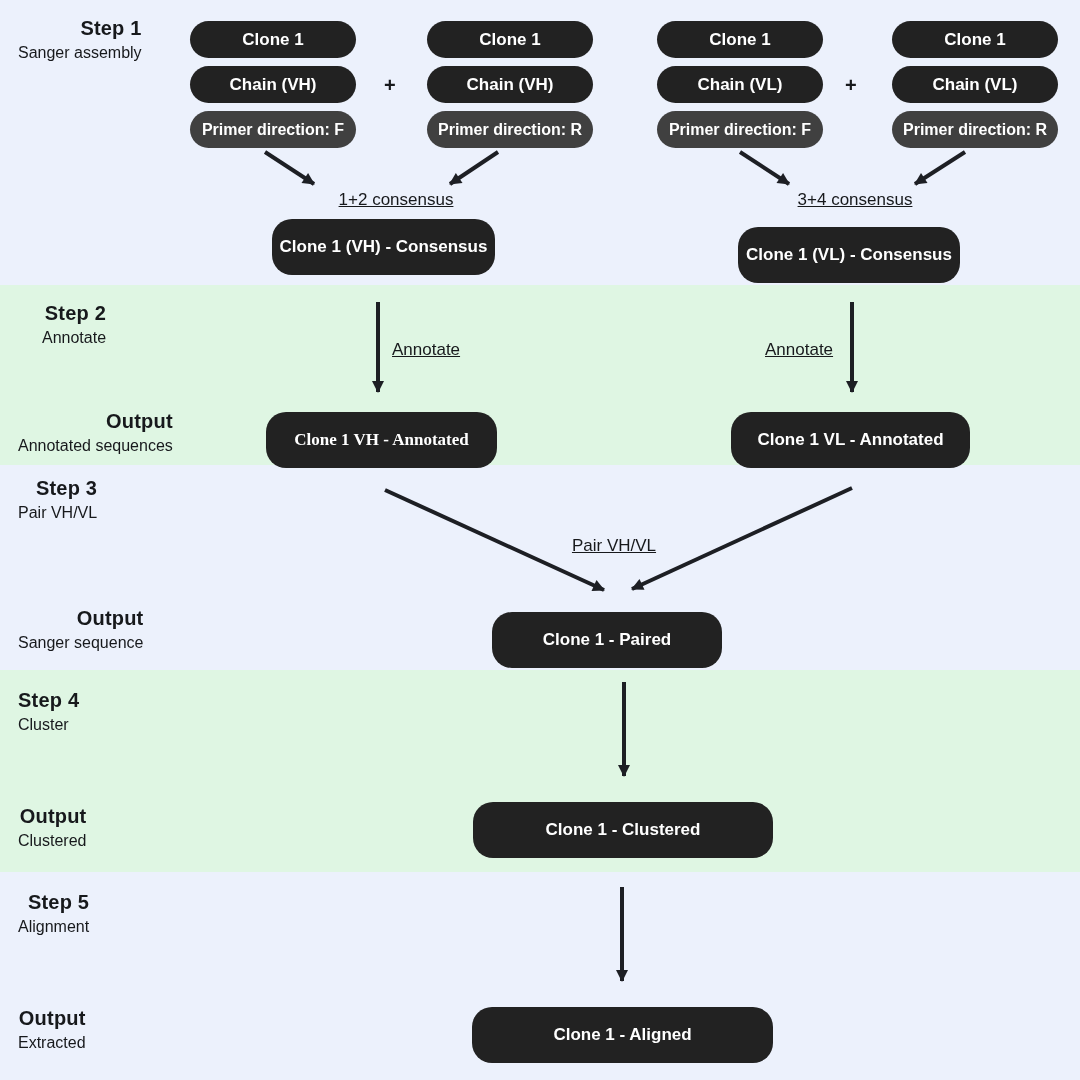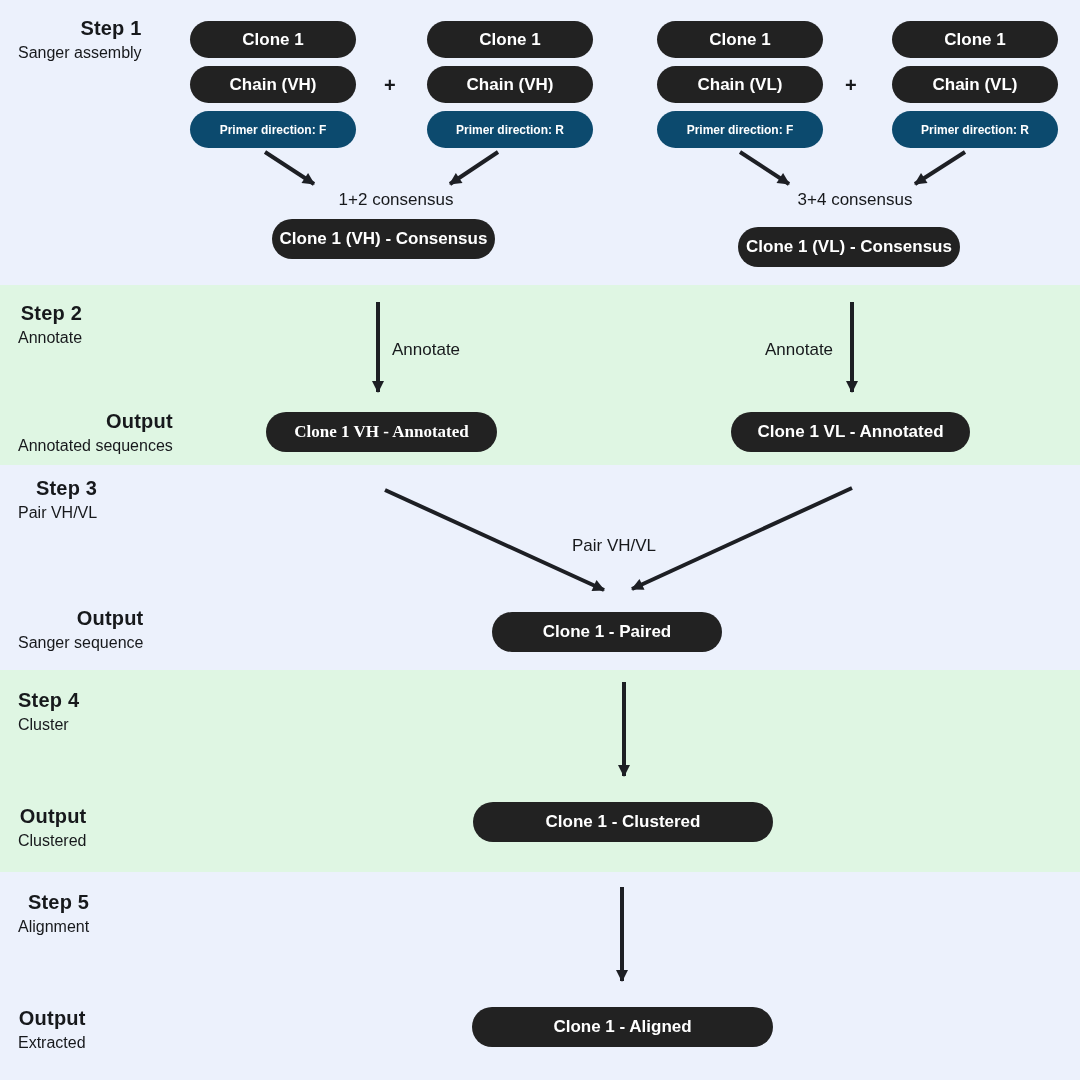--- a/index.html
+++ b/index.html
@@ -15,26 +15,26 @@
   .label-block{position:absolute;left:18px;}
   .lb-title{font-size:20px;font-weight:700;line-height:24px;letter-spacing:.2px;text-align:right;}
   .lb-sub{font-size:16px;font-weight:400;line-height:25px;}
 
   .pill{
     position:absolute;height:37px;border-radius:20px;
     display:flex;align-items:center;justify-content:center;
     font-size:17px;font-weight:700;color:#fff;white-space:nowrap;
   }
   .pill.dark{background:#222222;}
-  .pill.gray{background:#0c4a6e;font-size:12px;}
-  .pill.output{height:40px;font-size:17px;}
+  .pill.gray{background:#404040;font-size:16px;}
+  .pill.output{height:56px;font-size:17px;}
 
   .plus{position:absolute;font-size:20px;font-weight:700;color:#17191C;}
 
-  .flow-label{position:absolute;font-size:17px;font-weight:400;color:#17191C;white-space:nowrap;}
+  .flow-label{position:absolute;font-size:17px;font-weight:400;color:#17191C;white-space:nowrap;text-decoration:underline;}
   .centered{transform:translateX(-50%);}
 
   svg.arrows{position:absolute;left:0;top:0;pointer-events:none;}
 </style>
 </head>
 <body>
 
 <div class="canvas">
 
   <div class="band lav" style="top:0;height:285px;"></div>
@@ -87,21 +87,21 @@
   <div class="pill dark" style="left:892px;top:21px;width:166px;">Clone 1</div>
   <div class="pill dark" style="left:892px;top:66px;width:166px;">Chain (VL)</div>
   <div class="pill gray" style="left:892px;top:111px;width:166px;">Primer direction: R</div>
 
   <div class="flow-label centered" style="left:396px;top:190px;">1+2 consensus</div>
   <div class="flow-label centered" style="left:855px;top:190px;">3+4 consensus</div>
 
   <div class="pill dark output" style="left:272px;top:219px;width:223px;">Clone 1 (VH) - Consensus</div>
   <div class="pill dark output" style="left:738px;top:227px;width:222px;">Clone 1 (VL) - Consensus</div>
 
-  <div class="label-block" style="top:301px;">
+  <div class="label-block" style="top:301px;margin-left:24px;">
     <div class="lb-title">Step 2</div>
     <div class="lb-sub">Annotate</div>
   </div>
   <div class="flow-label" style="left:392px;top:340px;">Annotate</div>
   <div class="flow-label" style="left:765px;top:340px;">Annotate</div>
   <div class="label-block" style="top:409px;">
     <div class="lb-title">Output</div>
     <div class="lb-sub">Annotated sequences</div>
   </div>
   <div class="pill dark output" style="left:266px;top:412px;width:231px;font-family:Liberation Serif, serif;">Clone 1 VH - Annotated</div>

